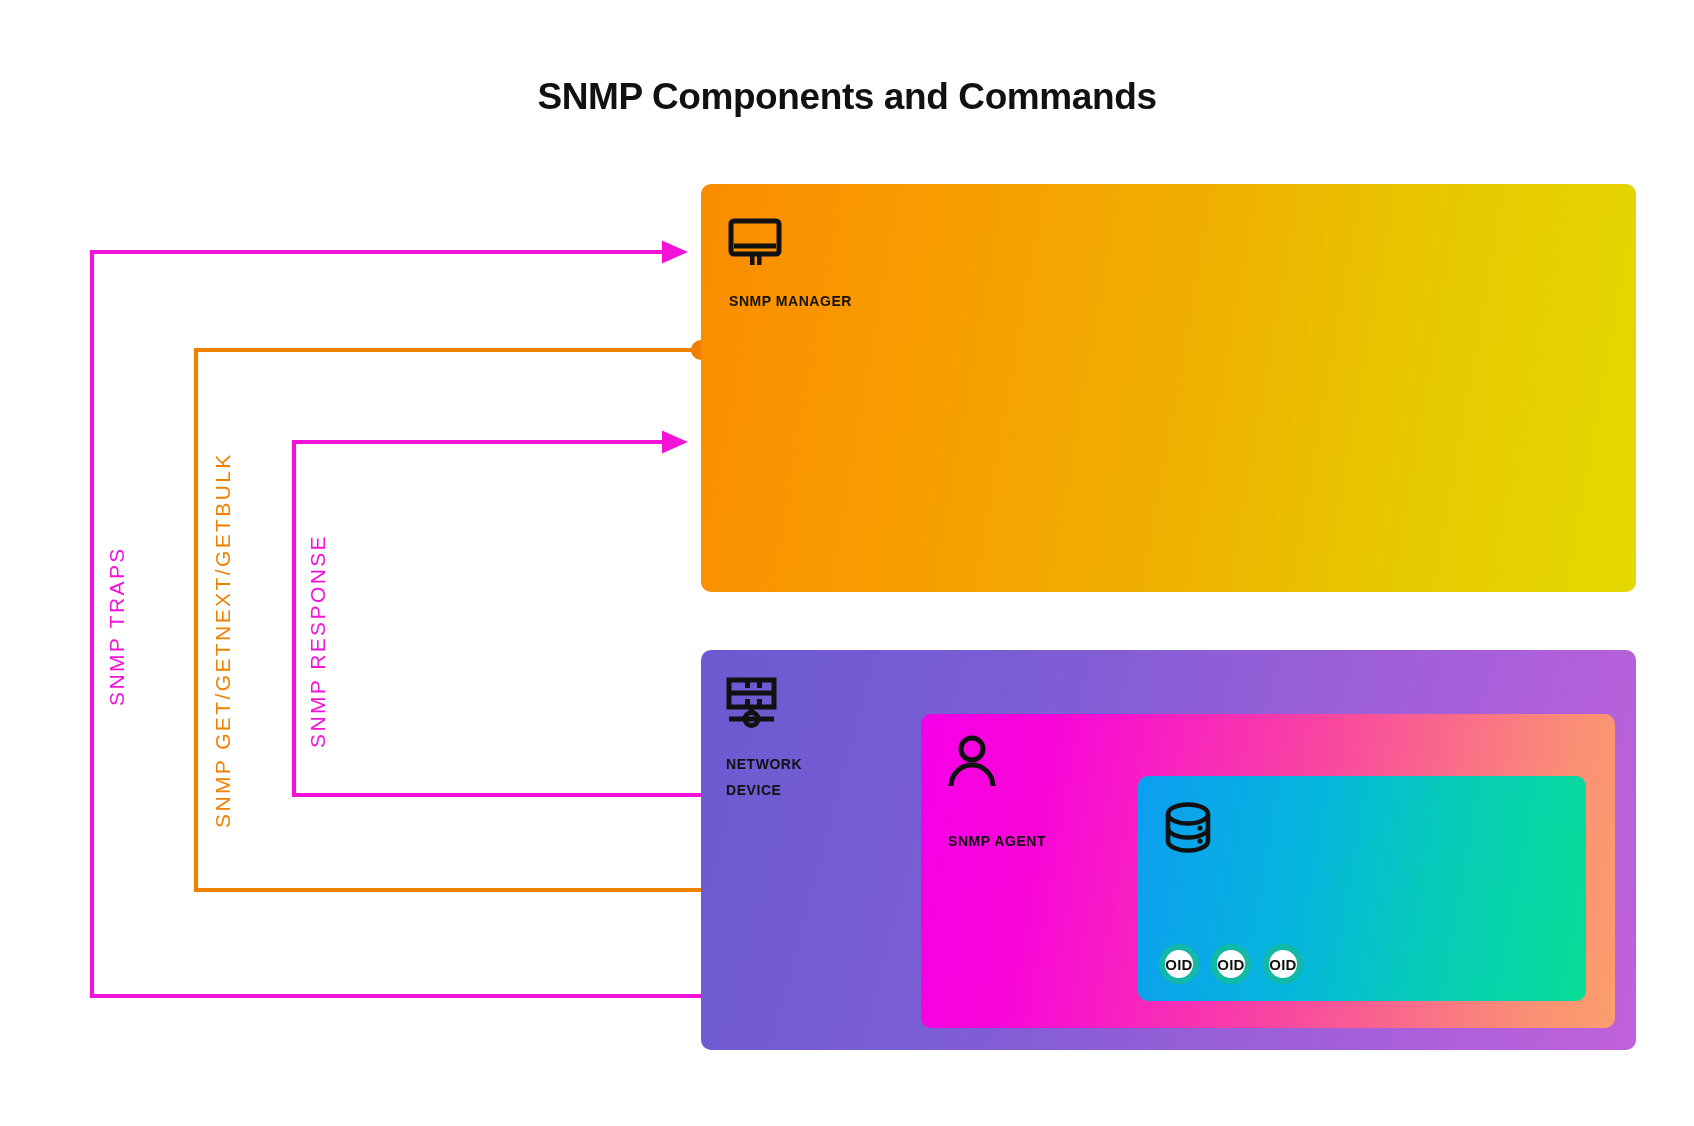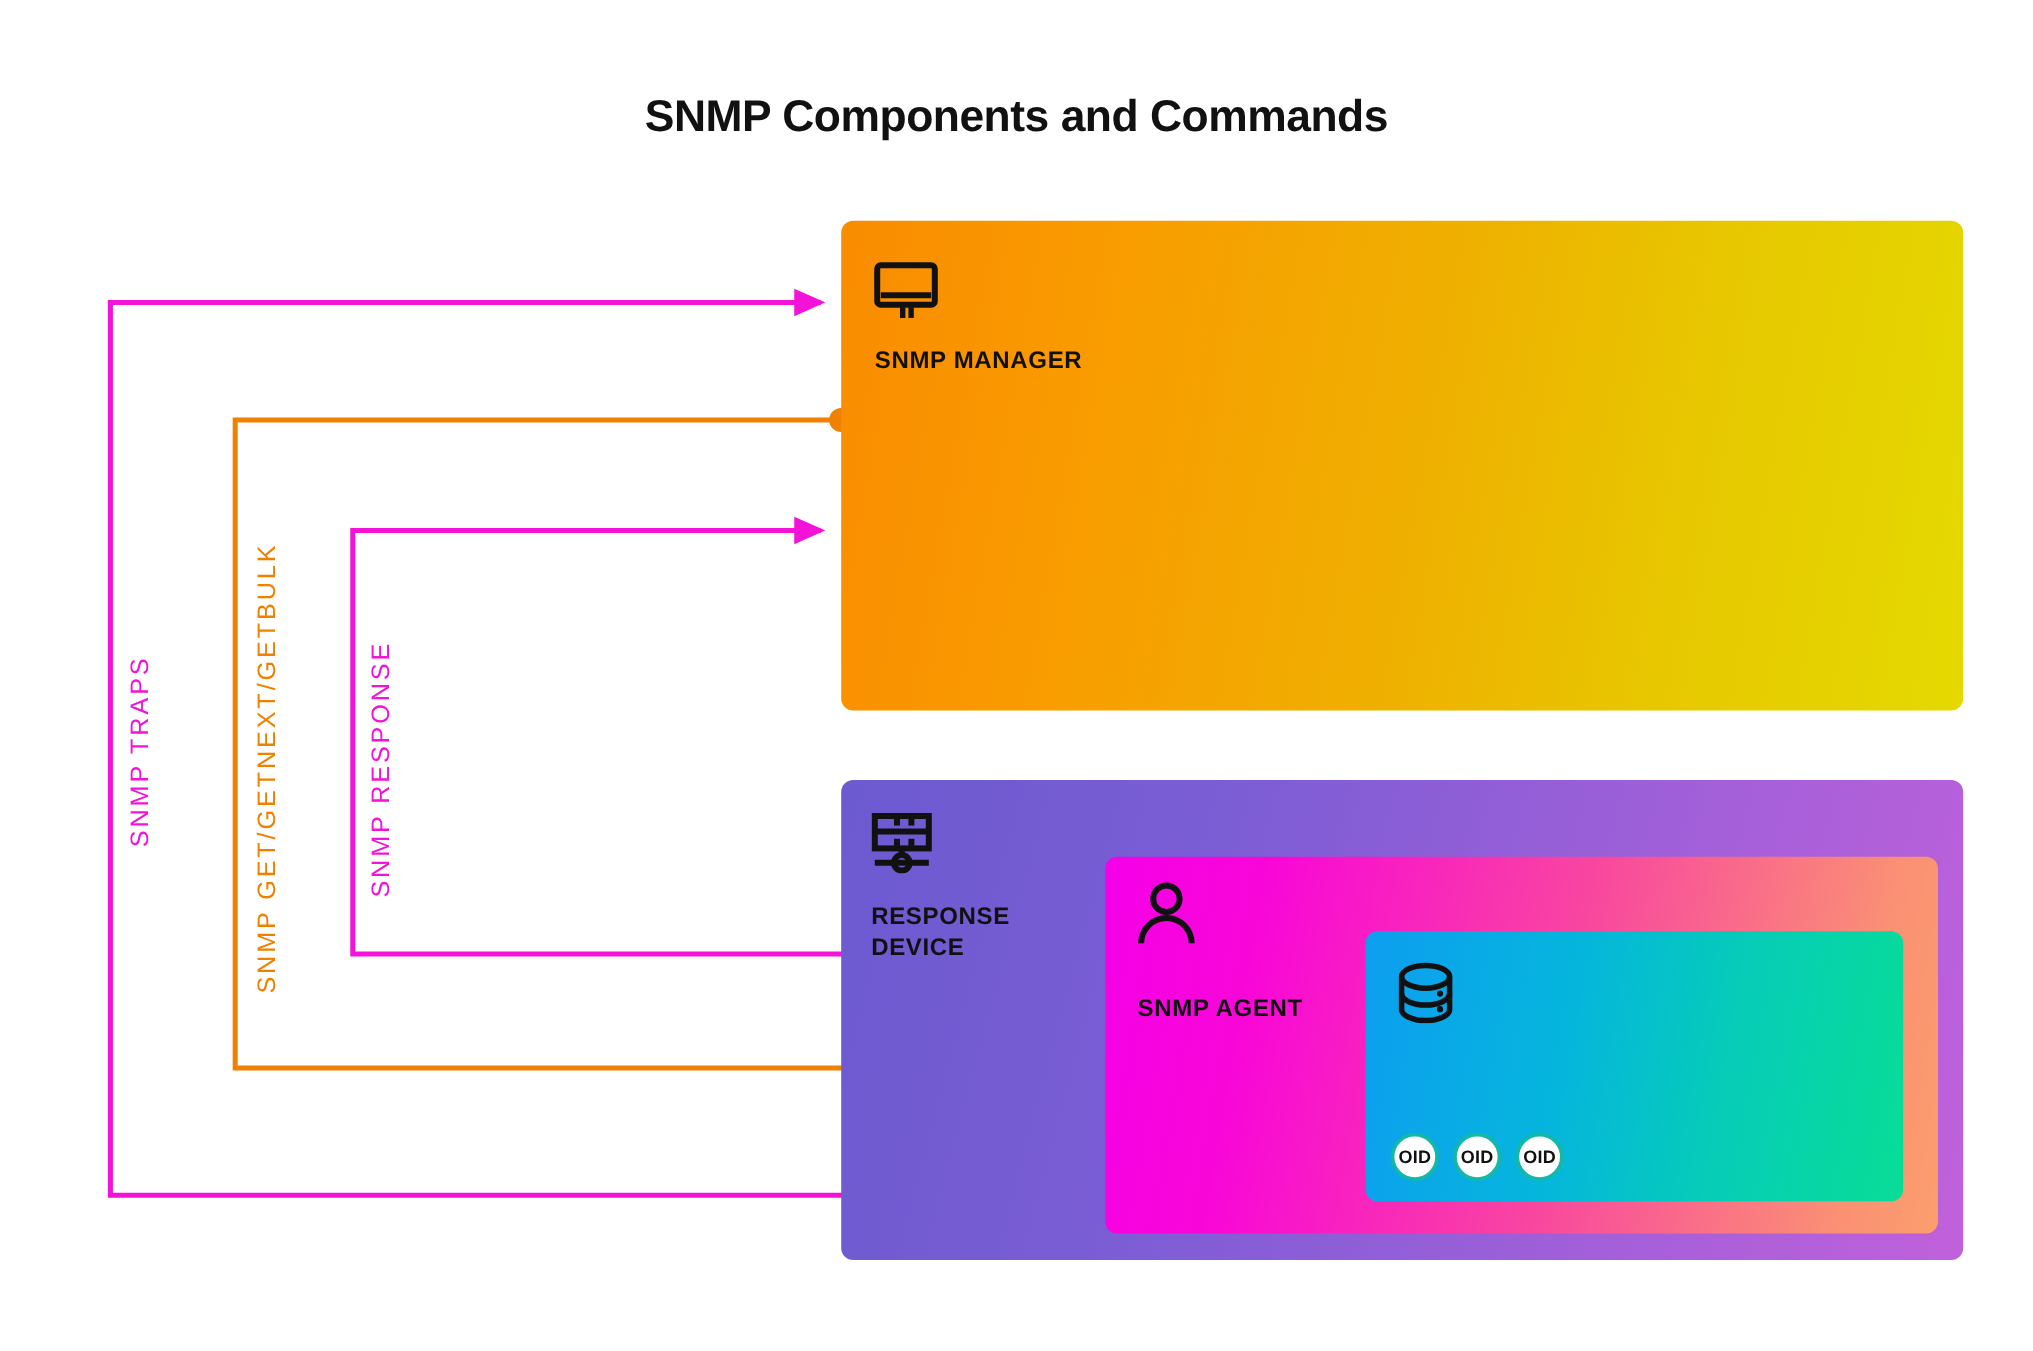--- a/index.html
+++ b/index.html
@@ -46,36 +46,36 @@
   .icon { position:absolute; }
   #manager-icon { left:728px; top:218px; }
   #device-icon  { left:726px; top:676px; }
   #agent-icon   { left:948px; top:735px; }
   #mib-icon     { left:1163px; top:801px; }
 
   
   .box-label {
     position:absolute;
     color:#111111;
-    font-size:20px;
+    font-size:14px;
     font-weight:600;
     letter-spacing:0.55px;
     line-height:26px;
     white-space:pre-line;
   }
   #manager-label { left:729px; top:288px; }
   #device-label  { left:726px; top:751px; }
   #agent-label   { left:948px; top:808px;margin-top:20px; }
   #mib-label     { left:1162px; top:870px; }
 
   
   #oid-row { position:absolute; left:1159px; top:944px; display:flex; gap:12px; }
   .oid-chip {
     width:40px; height:40px; border-radius:50%;
-    background:#FFFFFF; border:3px solid #14b8a6;
+    background:#FFFFFF; border:6px solid #14b8a6;
     display:flex; align-items:center; justify-content:center;
     font-size:15px; font-weight:600; color:#111111; letter-spacing:0.2px;
   }
 
   
   .conn-label {
     position:absolute;
     transform-origin:0 0;
     transform:rotate(-90deg);
     white-space:nowrap;
@@ -138,21 +138,21 @@
       <line x1="3" y1="17" x2="48" y2="17" stroke="#111" stroke-width="5"></line>
       <rect x="19" y="4" width="5" height="8" fill="#111"></rect>
       <rect x="31" y="4" width="5" height="8" fill="#111"></rect>
       <rect x="19" y="23" width="5" height="8" fill="#111"></rect>
       <rect x="31" y="23" width="5" height="8" fill="#111"></rect>
       <line x1="25.5" y1="31" x2="25.5" y2="38" stroke="#111" stroke-width="5"></line>
       <line x1="3" y1="43" x2="48" y2="43" stroke="#111" stroke-width="5"></line>
       <circle cx="25.5" cy="43" r="6.5" fill="none" stroke="#111" stroke-width="5"></circle>
     </svg>
   </div>
-  <div class="box-label" id="device-label">RESPONSE
+  <div class="box-label" id="device-label">NETWORK
 DEVICE</div>
 
   <div class="box" id="agent-box"></div>
   <div class="icon" id="agent-icon">
     <svg width="48" height="52" viewBox="0 0 48 52">
       <circle cx="24" cy="14" r="11" fill="none" stroke="#111" stroke-width="5"></circle>
       <path d="M 3 51 A 21 21 0 0 1 45 51" fill="none" stroke="#111" stroke-width="5"></path>
     </svg>
   </div>
   <div class="box-label" id="agent-label">SNMP AGENT</div>

